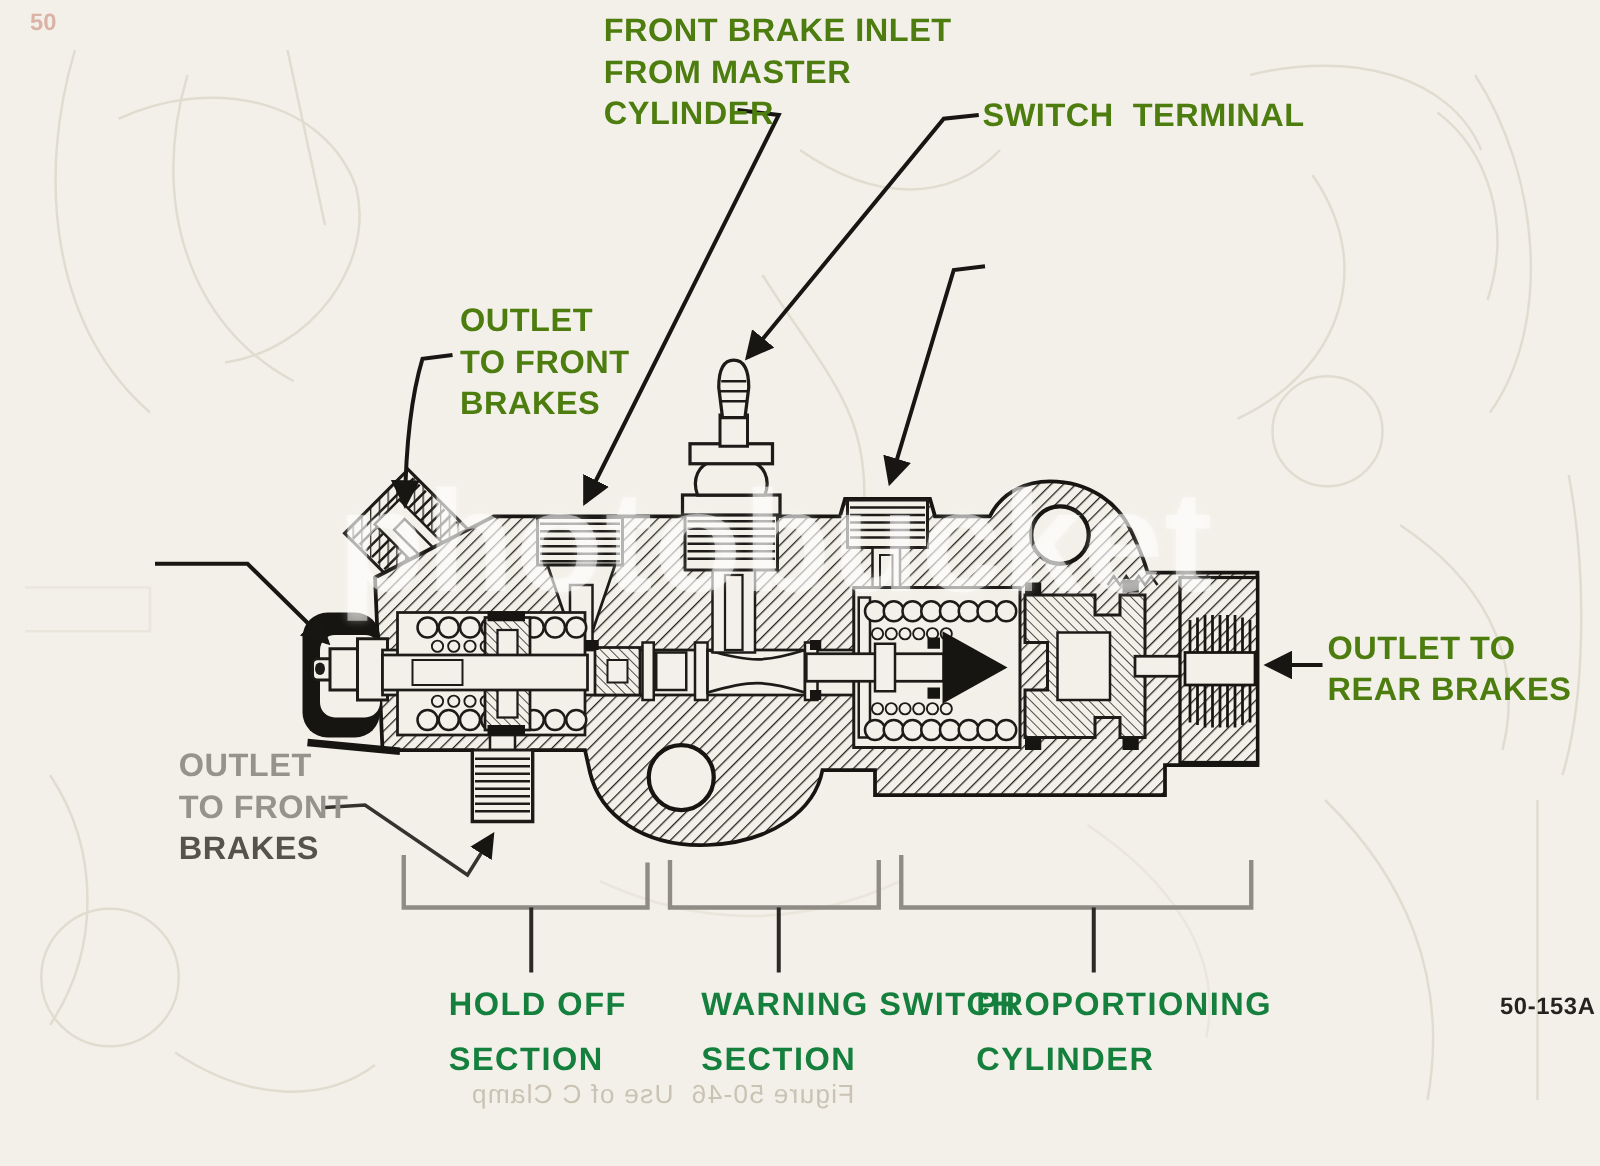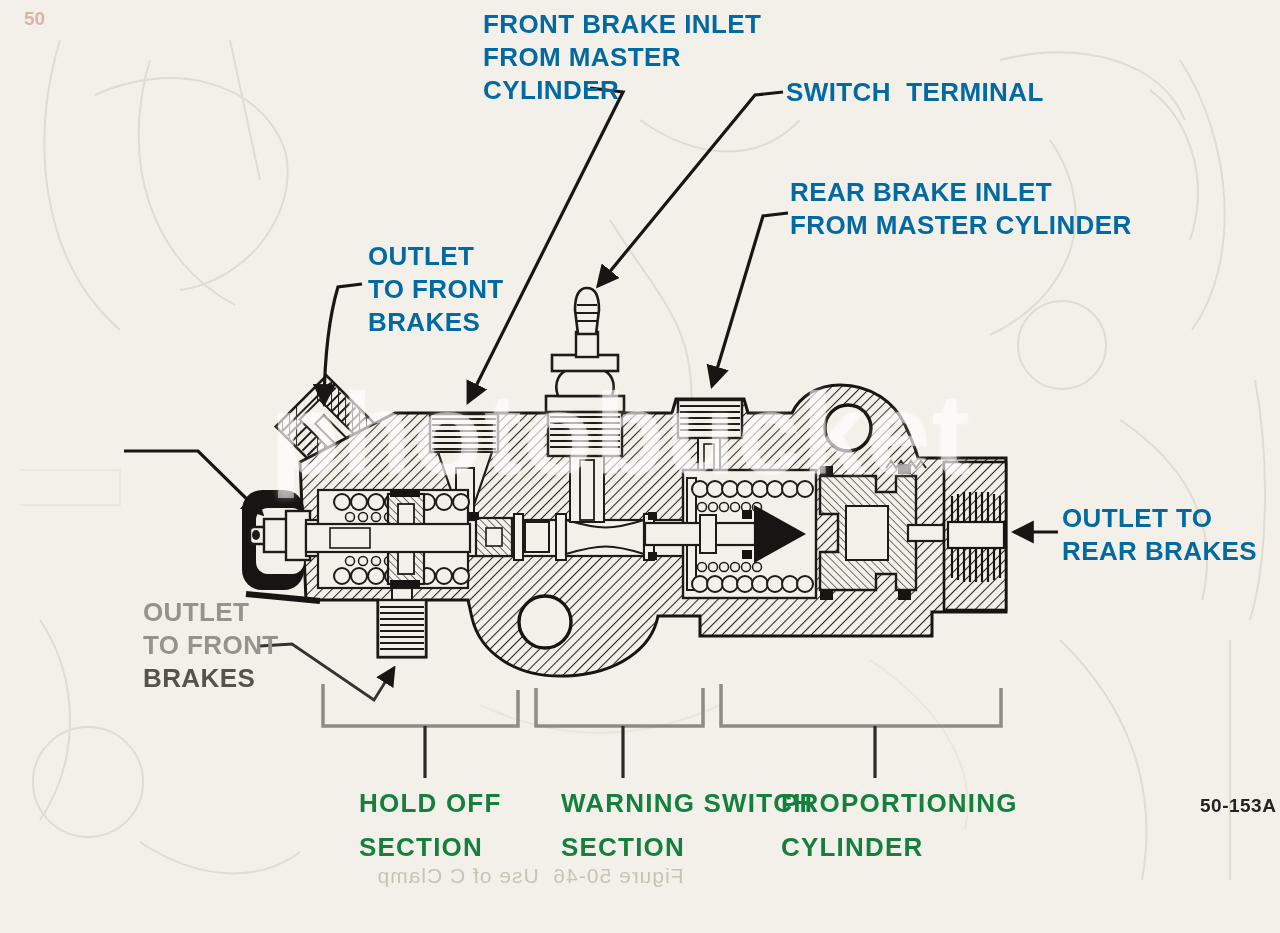--- a/index.html
+++ b/index.html
@@ -7,21 +7,21 @@
   .page{
     position:relative;width:1280px;height:933px;
     background:#f3f0e9;
     font-family:"Liberation Sans", sans-serif;
     overflow:hidden;
   }
   .art{position:absolute;left:0;top:0;z-index:1;}
   .callout{
     position:absolute;z-index:4;
     font-weight:bold;font-size:26px;line-height:33px;letter-spacing:.4px;
-    color:#0369a1;white-space:pre-wrap;
+    color:#4d7c0f;white-space:pre-wrap;
   }
   .callout.gray{color:#96938c;}
   .callout.graydark{color:#55534c;}
   .section-label{
     position:absolute;z-index:4;
     font-weight:bold;font-size:26px;line-height:44px;letter-spacing:1.2px;
     color:#15803d;white-space:pre-wrap;
   }
   .figure-ref{
     position:absolute;z-index:4;left:1200px;top:795px;
@@ -348,22 +348,20 @@
   <div class="corner-mark">50</div>
 
   <div class="bleed-text">Figure 50-46  Use of C Clamp</div>
 
   <div class="callout" style="left:483px;top:8px;">FRONT BRAKE INLET
 FROM MASTER
 CYLINDER</div>
 
   <div class="callout" style="left:786px;top:76px;">SWITCH  TERMINAL</div>
 
-  <div class="callout" style="left:790px;top:176px;">REAR BRAKE INLET
-FROM MASTER CYLINDER</div>
 
   <div class="callout" style="left:368px;top:240px;">OUTLET
 TO FRONT
 BRAKES</div>
 
 
   <div class="callout" style="left:1062px;top:502px;">OUTLET TO
 REAR BRAKES</div>
 
   <div class="callout gray" style="left:143px;top:596px;">OUTLET

